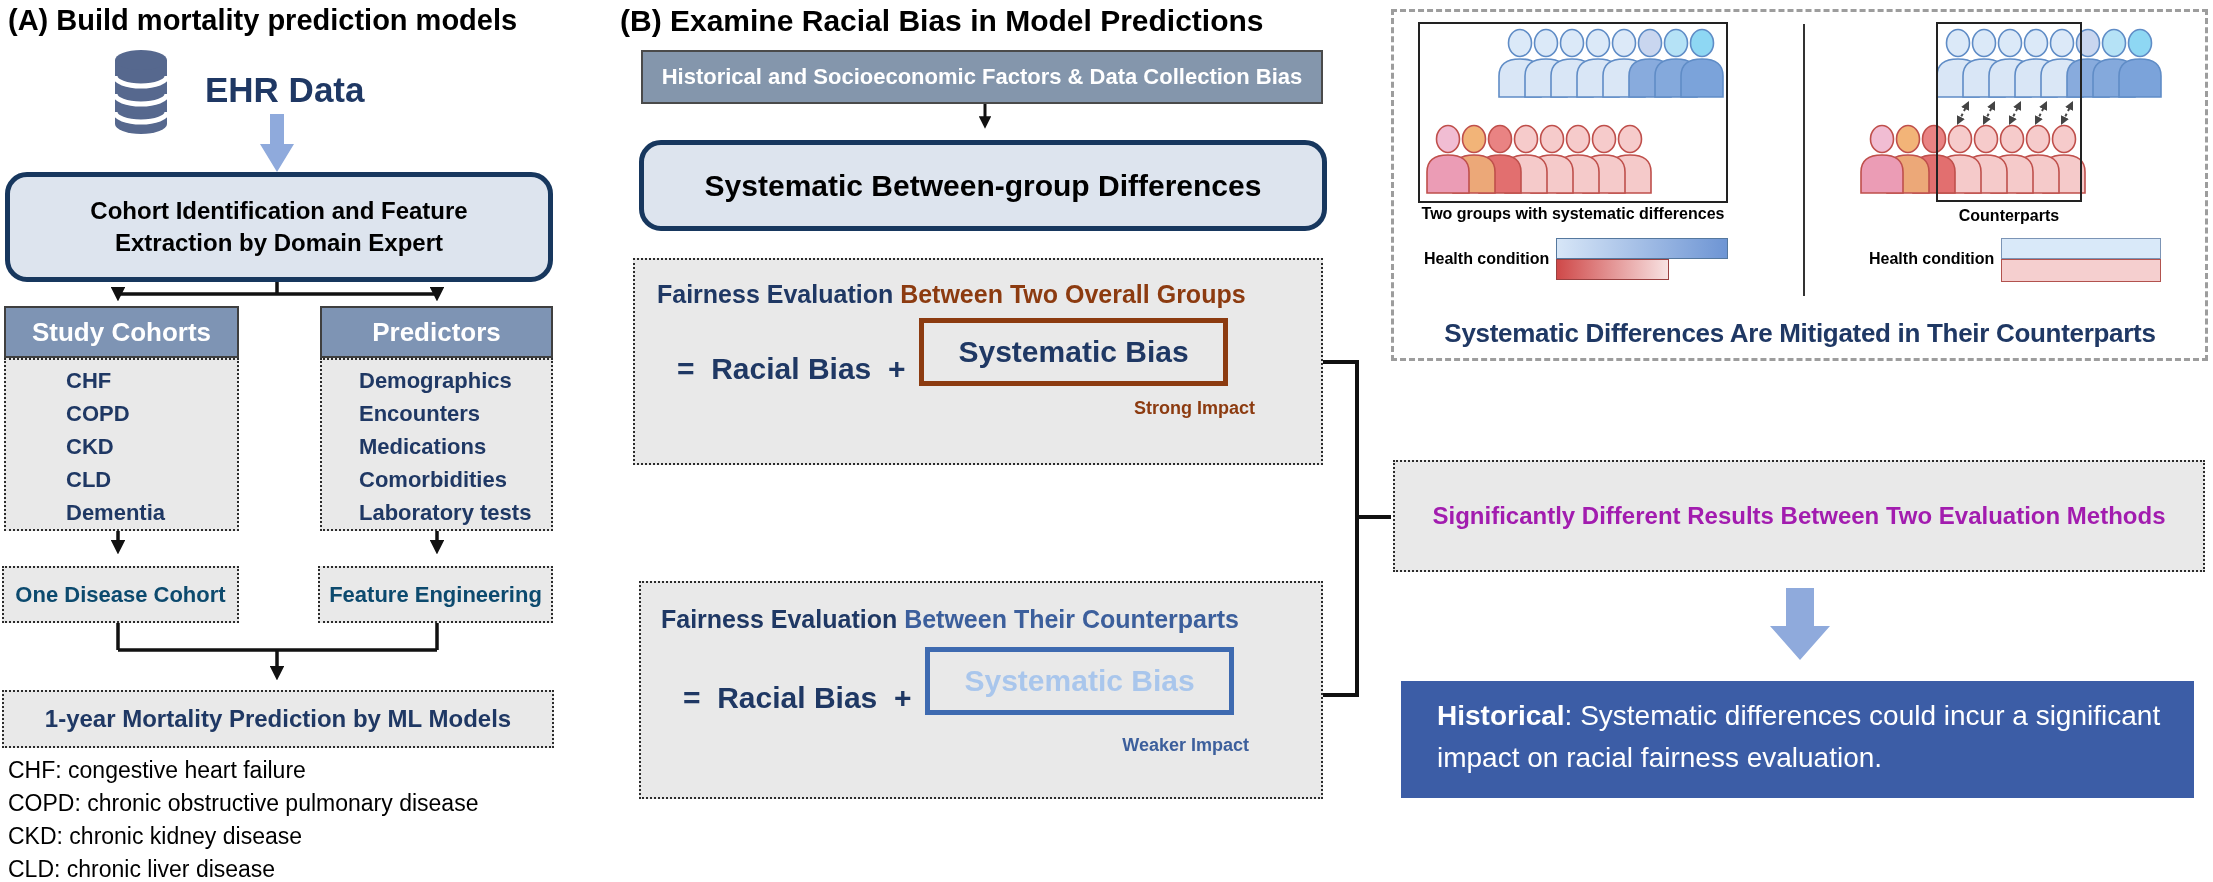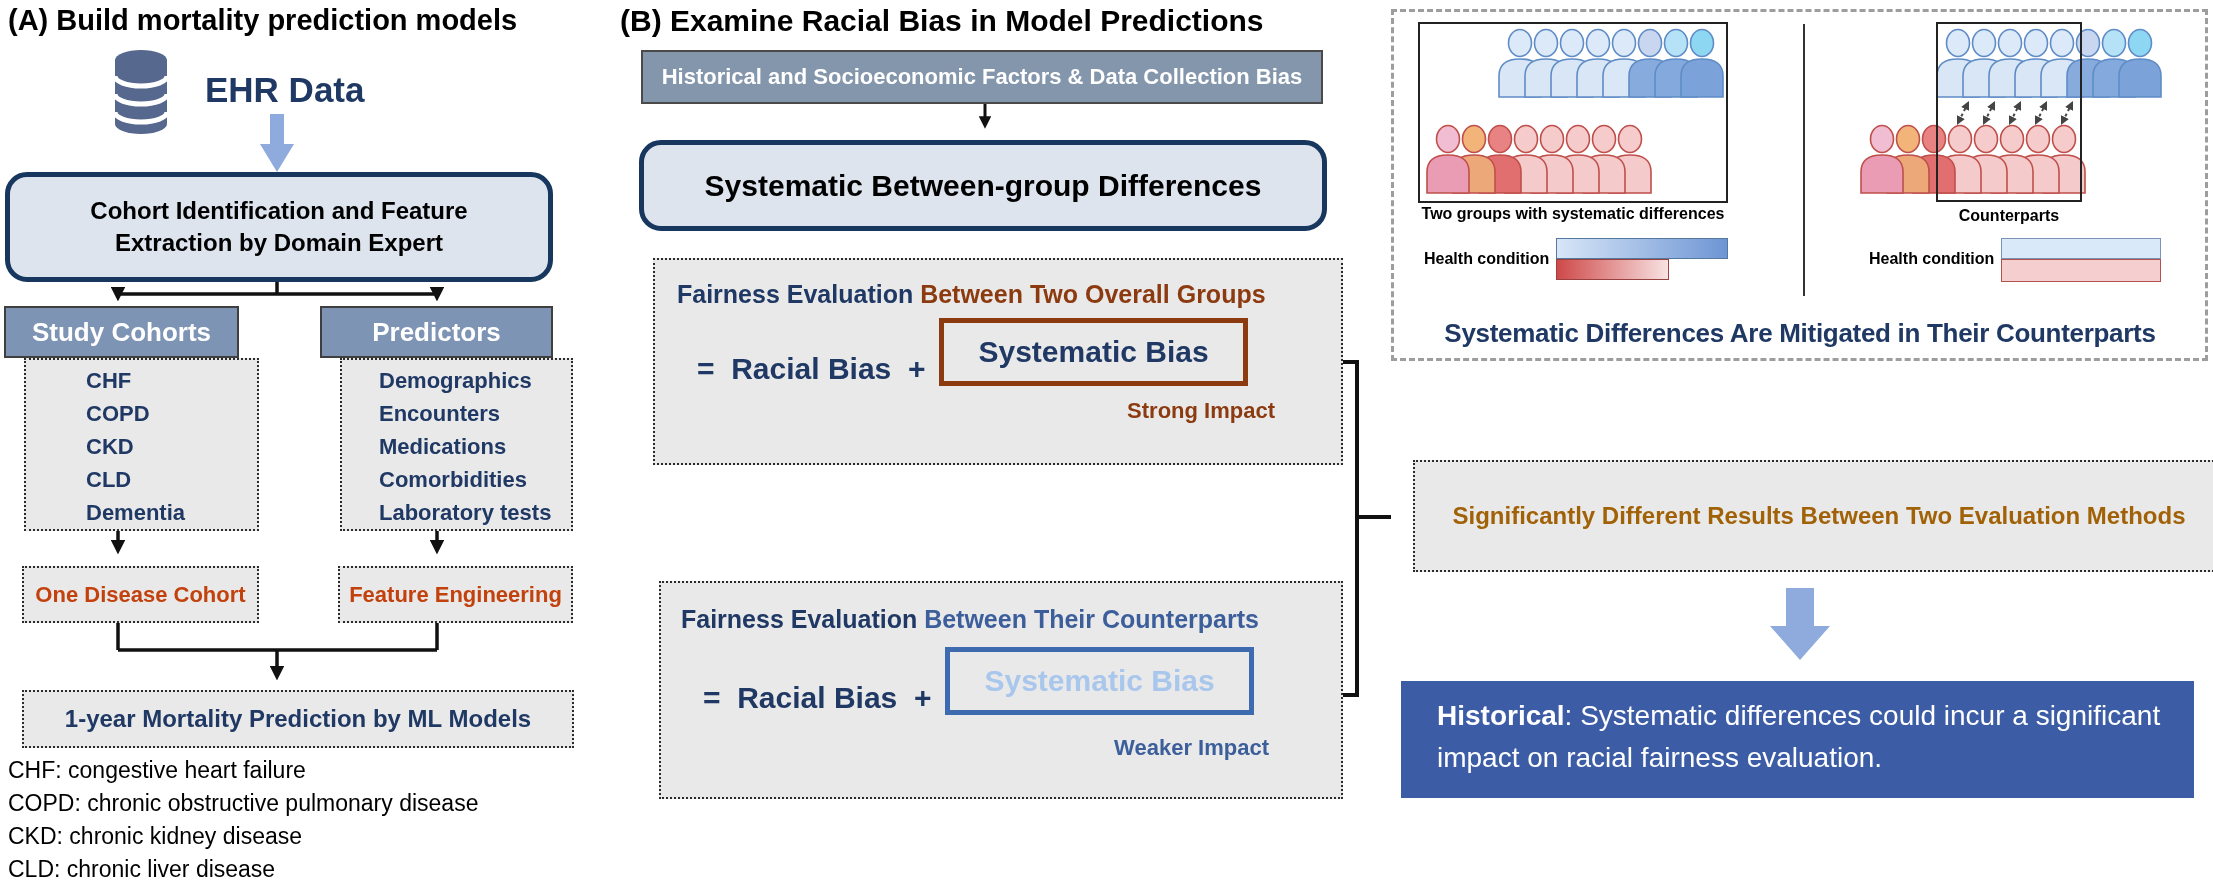--- a/index.html
+++ b/index.html
@@ -3,32 +3,32 @@
 <meta charset="utf-8">
 <style>
   html,body{margin:0;padding:0;background:#fff;}
   #canvas{position:relative;width:2213px;height:882px;background:#fff;overflow:hidden;
           font-family:"Liberation Sans", sans-serif;}
   .abs{position:absolute;}
   .bold{font-weight:700;}
   .navy{color:#1f3864;}
   .center{text-align:center;}
   .panel-title{font-size:29px;font-weight:700;color:#000;white-space:nowrap;}
-  .dotted-box{border:2px dotted #2b2b2b;background:#e9e9e9;box-sizing:border-box;margin-left:20px;}
+  .dotted-box{border:2px dotted #2b2b2b;background:#e9e9e9;box-sizing:border-box;}
   .solid-head{background:#7e94b4;border:2px solid #3f3f3f;box-sizing:border-box;
               color:#fff;font-weight:700;display:flex;align-items:center;justify-content:center;}
   .round-box{background:#dde4ee;border:5px solid #17375e;border-radius:22px;box-sizing:border-box;
              display:flex;align-items:center;justify-content:center;}
   .flexc{display:flex;align-items:center;justify-content:center;}
   .item-list div{line-height:33px;font-size:22px;font-weight:700;color:#1f3864;}
-  .small-result{font-size:22px;font-weight:700;color:#c2410c;}
+  .small-result{font-size:22px;font-weight:700;color:#0c4a6e;}
   .eq-row{display:flex;align-items:flex-end;gap:14px;}
   .eq-prefix{font-size:30px;font-weight:700;color:#1f3864;white-space:pre;}
   .bias-rect{font-size:30px;font-weight:700;padding:12px 34px;box-sizing:border-box;white-space:nowrap;}
-  .impact{font-size:22px;font-weight:700;white-space:nowrap;}
+  .impact{font-size:18px;font-weight:700;white-space:nowrap;}
   .fair-line1{font-size:25px;font-weight:700;white-space:nowrap;}
   .lbl17{font-size:16px;font-weight:700;color:#000;}
   .bar{box-sizing:border-box;}
   svg{display:block;}
 </style>
 </head>
 <body>
 
 <div id="canvas">
 
@@ -315,21 +315,21 @@
   <div class="abs bar" style="left:1556px;top:259px;width:113px;height:21px;border:1.5px solid #994040;
               background:linear-gradient(90deg,#cf4949 0%,#f8e2e2 100%);"></div>
 
   <div class="abs lbl17" style="left:1869px;top:250px;">Health condition</div>
   <div class="abs bar" style="left:2001px;top:238px;width:160px;height:21px;border:1.5px solid #7b94b5;background:#d9e9f9;"></div>
   <div class="abs bar" style="left:2001px;top:259px;width:160px;height:23px;border:1.5px solid #b2524e;background:#f5cfcf;"></div>
 
   <div class="abs center bold navy" style="left:1397px;top:318px;width:806px;font-size:26px;letter-spacing:-0.3px;">Systematic Differences Are Mitigated in Their Counterparts</div>
 
   <div class="abs dotted-box flexc" style="left:1393px;top:460px;width:812px;height:112px;">
-    <span style="font-size:24px;font-weight:700;color:#a16207;">Significantly Different Results Between Two Evaluation Methods</span>
+    <span style="font-size:24px;font-weight:700;color:#a21caf;">Significantly Different Results Between Two Evaluation Methods</span>
   </div>
 
   <svg class="abs" style="left:1768px;top:588px;" width="64" height="74" viewBox="0 0 64 74">
     <polygon points="18,0 46,0 46,38 62,38 32,72 2,38 18,38" fill="#8faadc"></polygon>
   </svg>
 
   <div class="abs" style="left:1401px;top:681px;width:793px;height:117px;background:#3c5da6;box-sizing:border-box;
               padding:14px 18px 0 36px;">
     <span style="color:#fff;font-size:28px;line-height:42px;"><b>Historical</b><span>: Systematic differences could incur a significant impact on racial fairness evaluation.</span></span>
   </div>

